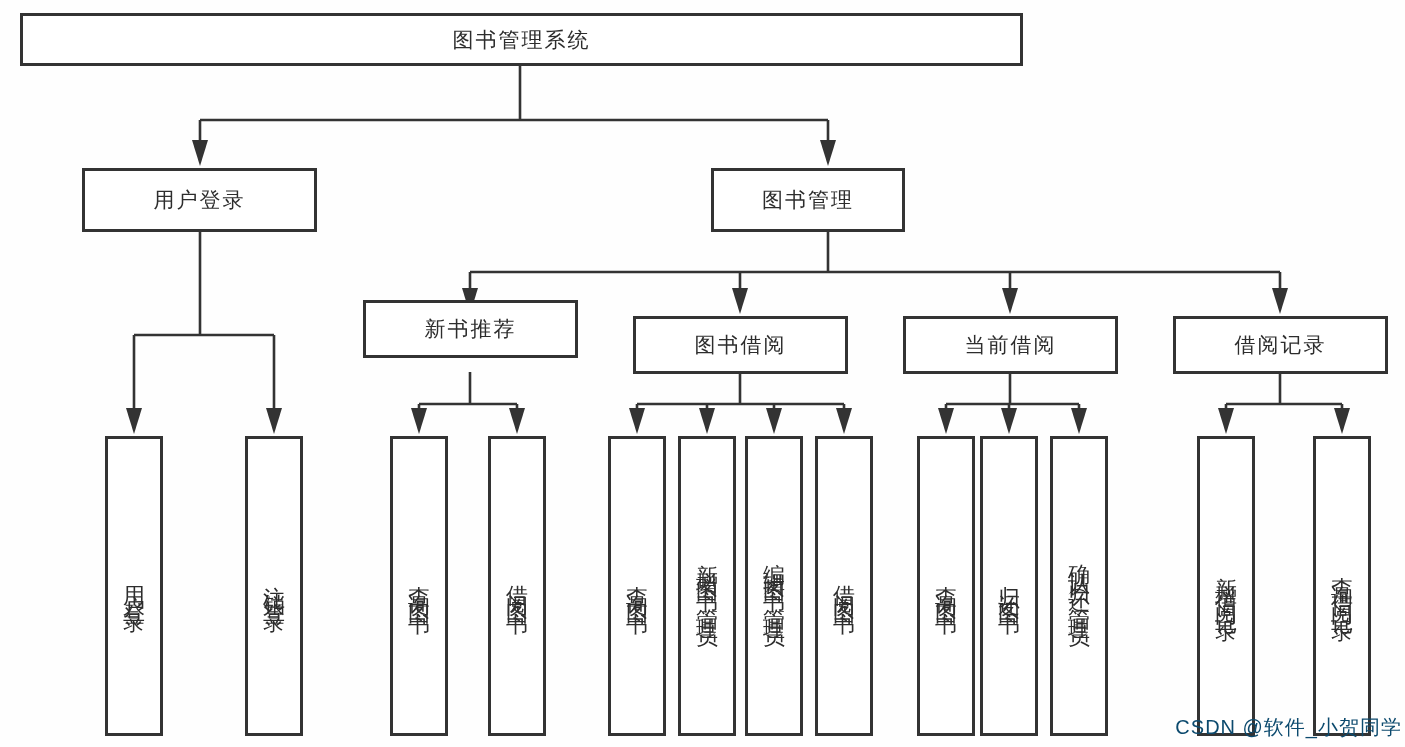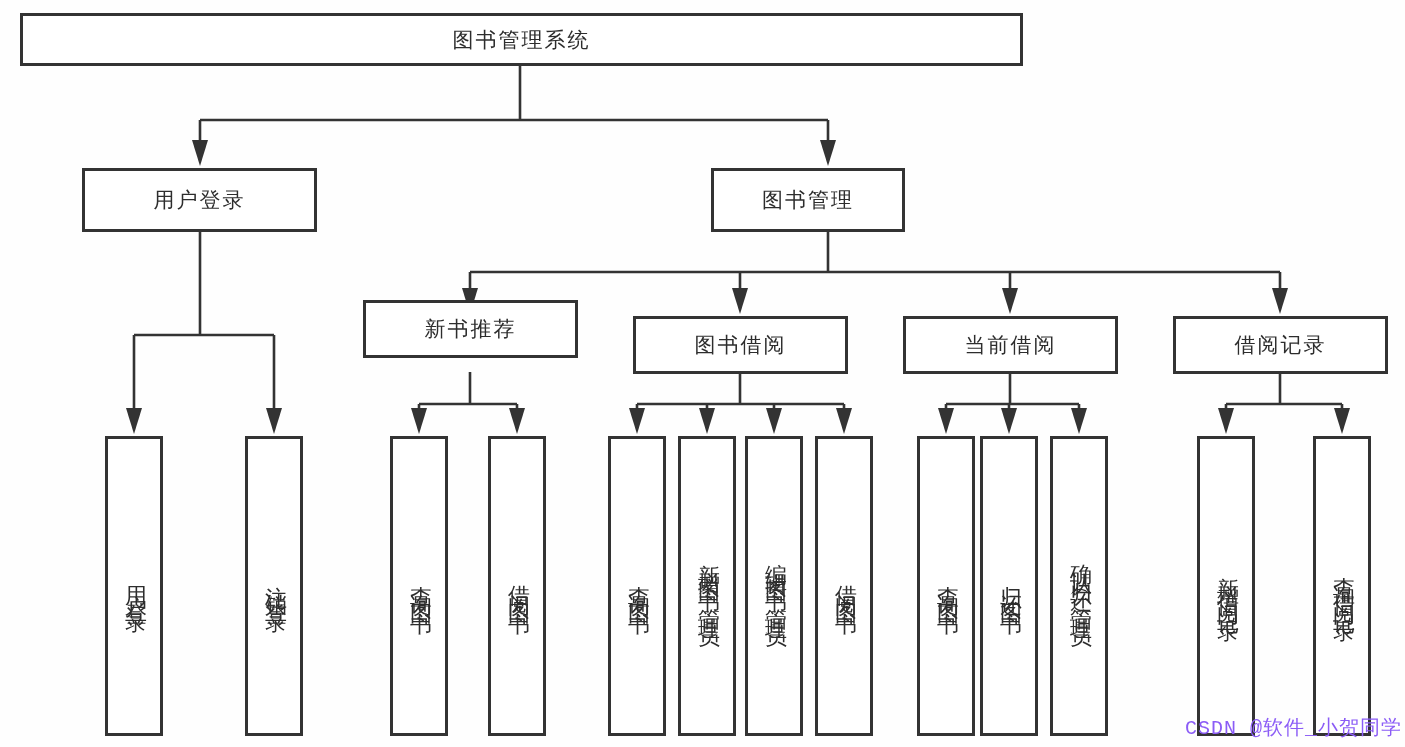--- a/index.html
+++ b/index.html
@@ -2,21 +2,21 @@
 <html><head>
 <meta charset="utf-8">
 <style>
   html, body { margin: 0; padding: 0; background: #ffffff; }
   .canvas {
     position: relative;
     width: 1405px;
     height: 747px;
     background: #fefefe;
     overflow: hidden;
-    font-family: Liberation Mono, monospace;
+    font-family: Liberation Sans, sans-serif;
     color: #2d2d2d;
   }
   svg.edges {
     position: absolute;
     left: 0; top: 0;
     width: 1405px; height: 747px;
     pointer-events: none;
   }
   .node {
     position: absolute;
@@ -142,15 +142,15 @@
     <span class="vtext">确认归还（管理员）</span>
   </div>
 
   <div class="node" style="left: 1197px; top: 436px; width: 58px; height: 300px; border-color: rgb(51, 51, 51); background: rgb(255, 255, 255);">
     <span class="vtext">新增借阅记录</span>
   </div>
   <div class="node" style="left: 1313px; top: 436px; width: 58px; height: 300px; border-color: rgb(51, 51, 51); background: rgb(255, 255, 255);">
     <span class="vtext">查询借阅记录</span>
   </div>
 
-  <div class="watermark" style="color: #8b5cf6;">CSDN @软件_小贺同学</div>
+  <div class="watermark" style="color: #0c4a6e;">CSDN @软件_小贺同学</div>
 
 </div>
 
 </body></html>

